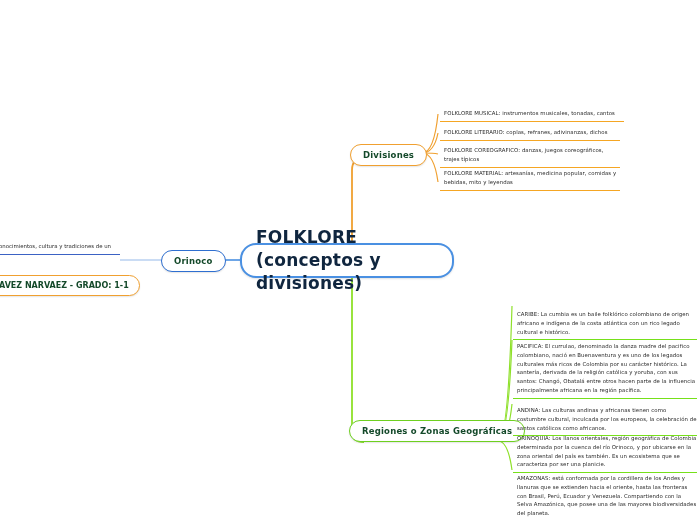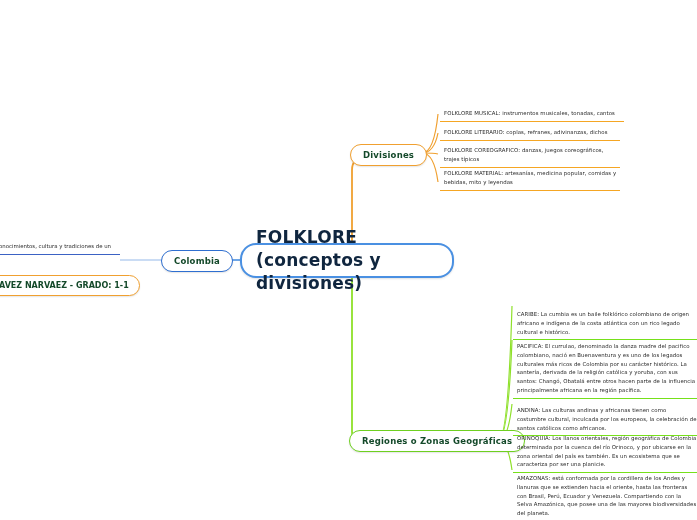--- a/index.html
+++ b/index.html
@@ -149,28 +149,28 @@
       <path d="M6 141 Q16 141 20 130" stroke="#8ee02a" stroke-width="1.2" fill="none"></path>
       <path d="M6 141 Q16 141 20 170" stroke="#8ee02a" stroke-width="1.2" fill="none"></path>
     </svg>
   </div>
 
   <div class="node node-central" style="left:240px; top:243px; width:214px; height:35px;">
     <span>FOLKLORE (conceptos y divisiones)</span>
   </div>
 
   <div class="node node-pill pill-blue" style="left:161px; top:250px;">
-    <span>Colombia</span>
+    <span>Orinoco</span>
   </div>
 
   <div class="node node-pill pill-orange" style="left:350px; top:144px;">
     <span>Divisiones</span>
   </div>
 
-  <div class="node node-pill pill-green" style="left:349px; top:430px;justify-content:center;">
+  <div class="node node-pill pill-green" style="left:349px; top:420px;justify-content:center;">
     <span>Regiones o Zonas Geográficas</span>
   </div>
 
   <div class="leaf leaf-orange" style="left:440px; top:107px; width:184px;">
     <span>FOLKLORE MUSICAL: instrumentos musicales, tonadas, cantos</span>
   </div>
 
   <div class="leaf leaf-orange" style="left:440px; top:126px; width:180px;">
     <span>FOLKLORE LITERARIO: coplas, refranes, adivinanzas, dichos</span>
   </div>

